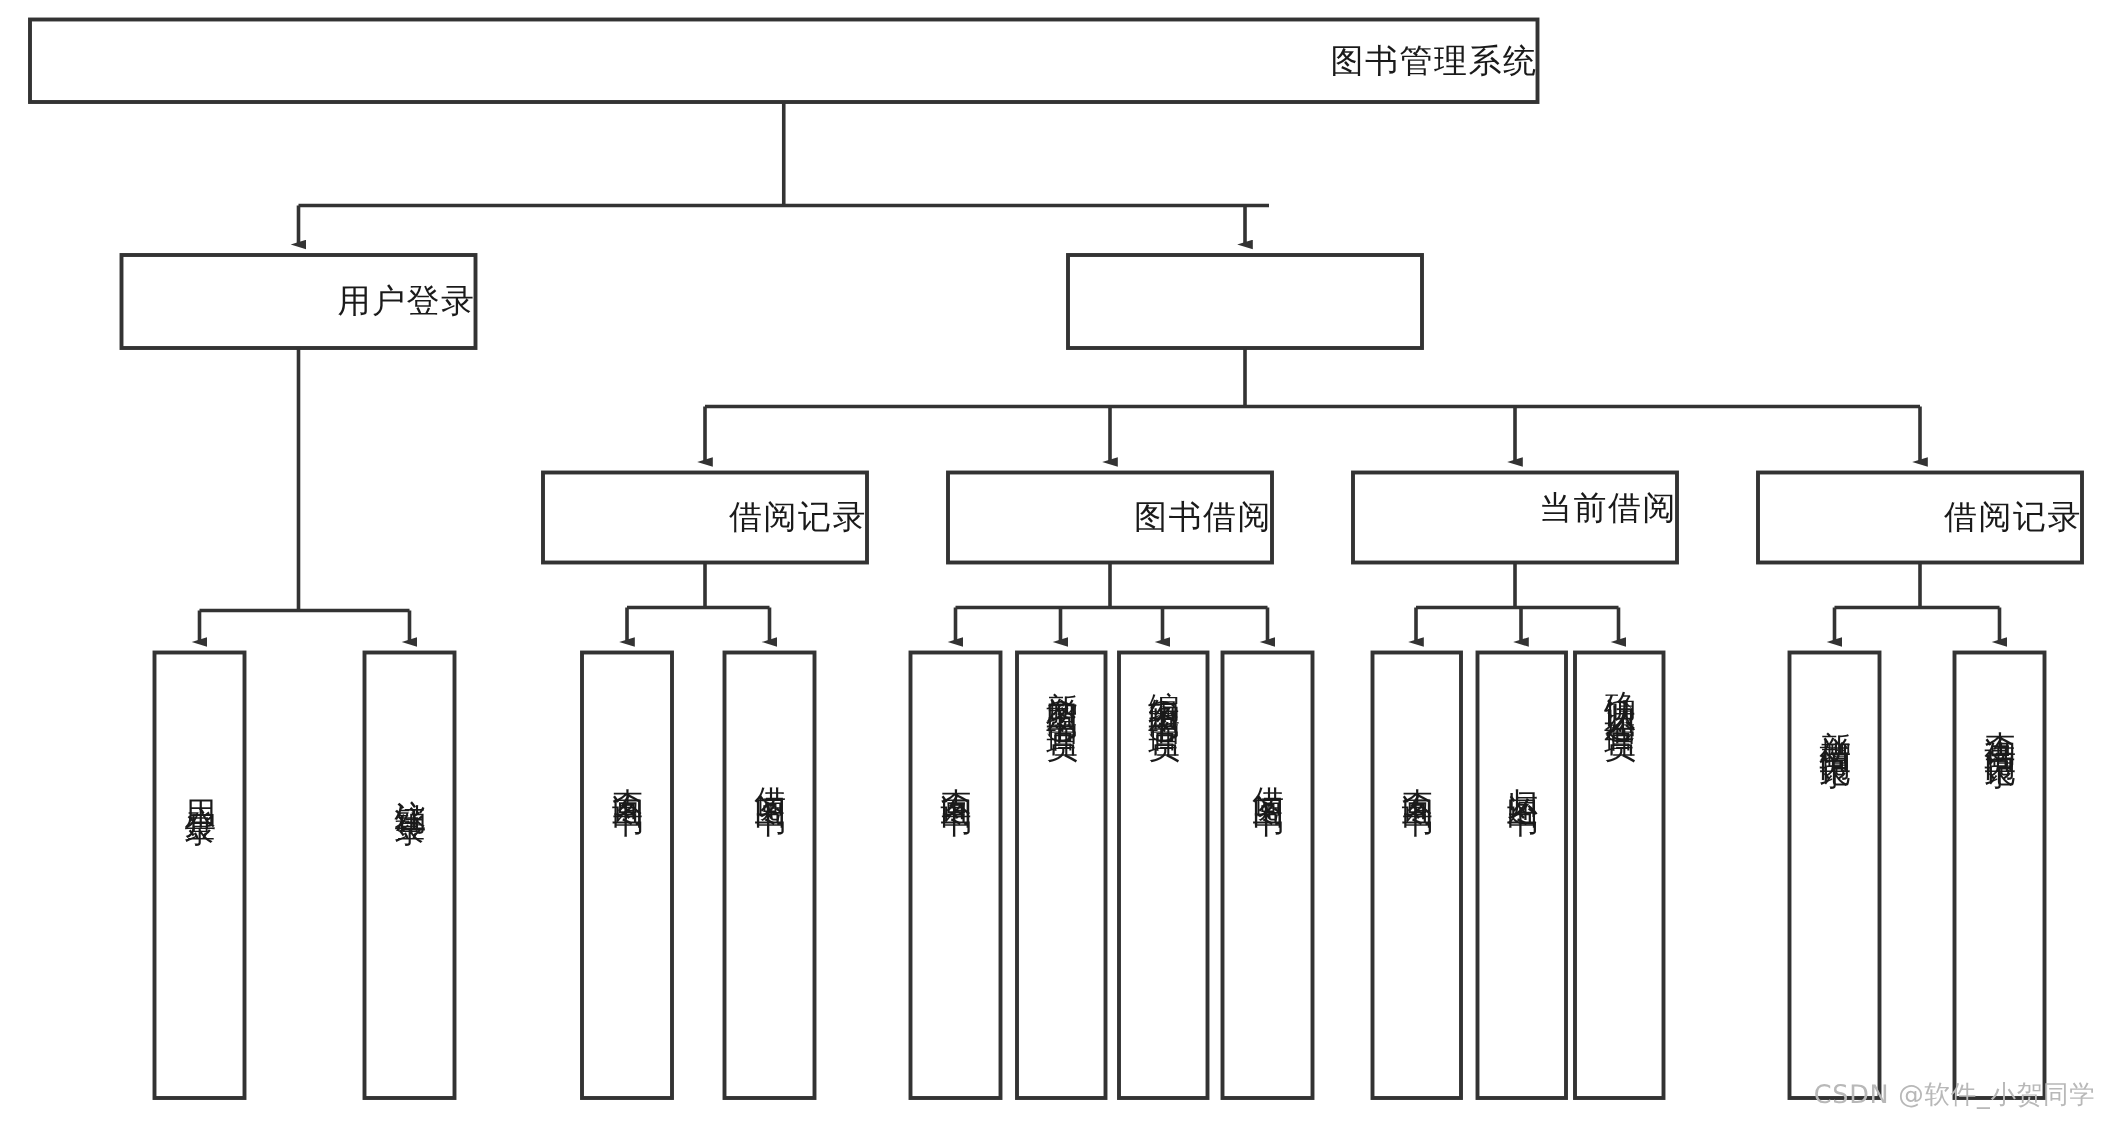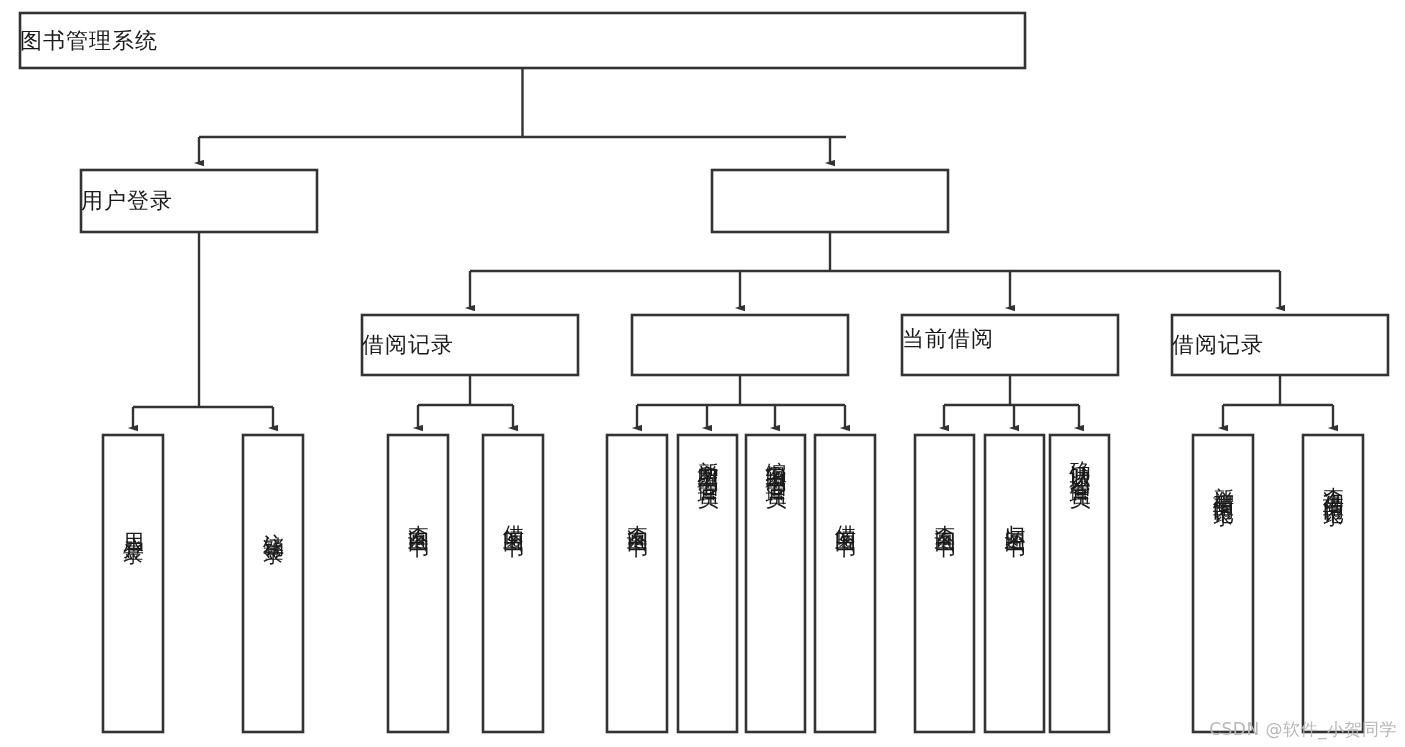--- a/index.html
+++ b/index.html
@@ -50,21 +50,21 @@
     font-size: 21px;
     line-height: 1;
     color: #1a1a1a;
     letter-spacing: 4px;
     white-space: nowrap;
   }
   .hlabel-wrap {
     position: absolute;
     display: flex;
     align-items: center;
-    justify-content: flex-start;
+    justify-content: flex-end;
     pointer-events: none;
   }
   .hlabel-text {
     font-family: "DejaVu Sans", "Liberation Sans", sans-serif;
     font-size: 22px;
     color: #1a1a1a;
     letter-spacing: 1px;
     white-space: nowrap;
   }
   #watermark {
@@ -164,20 +164,23 @@
     <span class="hlabel-text">图书管理系统</span>
   </div>
 
   <div class="hlabel-wrap" style="left:81px; top:170px; width:236px; height:62px;">
     <span class="hlabel-text">用户登录</span>
   </div>
 
   <div class="hlabel-wrap" style="left:362px; top:315px; width:216px; height:60px;">
     <span class="hlabel-text">借阅记录</span>
   </div>
+  <div class="hlabel-wrap" style="left:632px; top:315px; width:216px; height:60px;">
+    <span class="hlabel-text">图书借阅</span>
+  </div>
   <div class="hlabel-wrap" style="left:902px; top:315px; width:216px; height:48px;">
     <span class="hlabel-text">当前借阅</span>
   </div>
   <div class="hlabel-wrap" style="left:1172px; top:315px; width:216px; height:60px;">
     <span class="hlabel-text">借阅记录</span>
   </div>
 
   <div class="vlabel-wrap" style="left:103px; top:516px; width:60px; height:216px;">
     <span class="vlabel-text">用户登录</span>
   </div>

